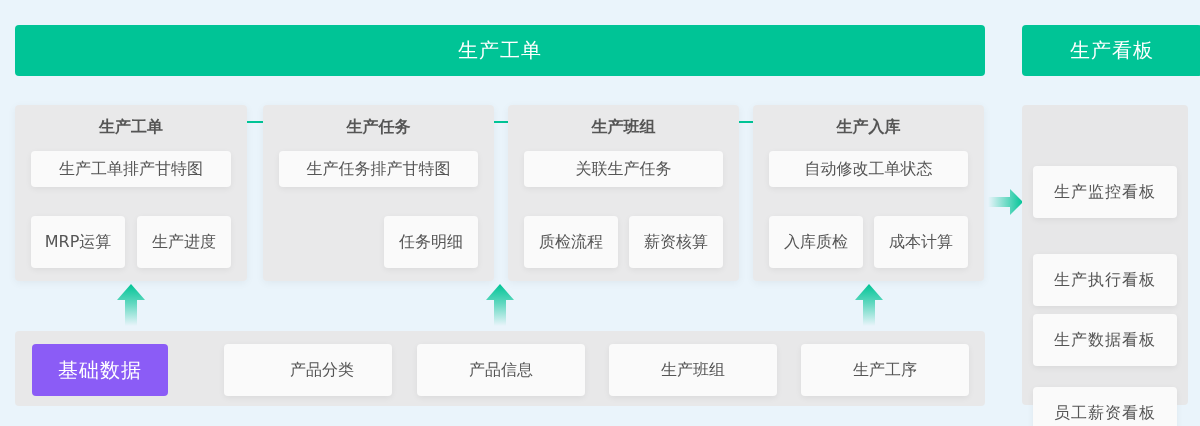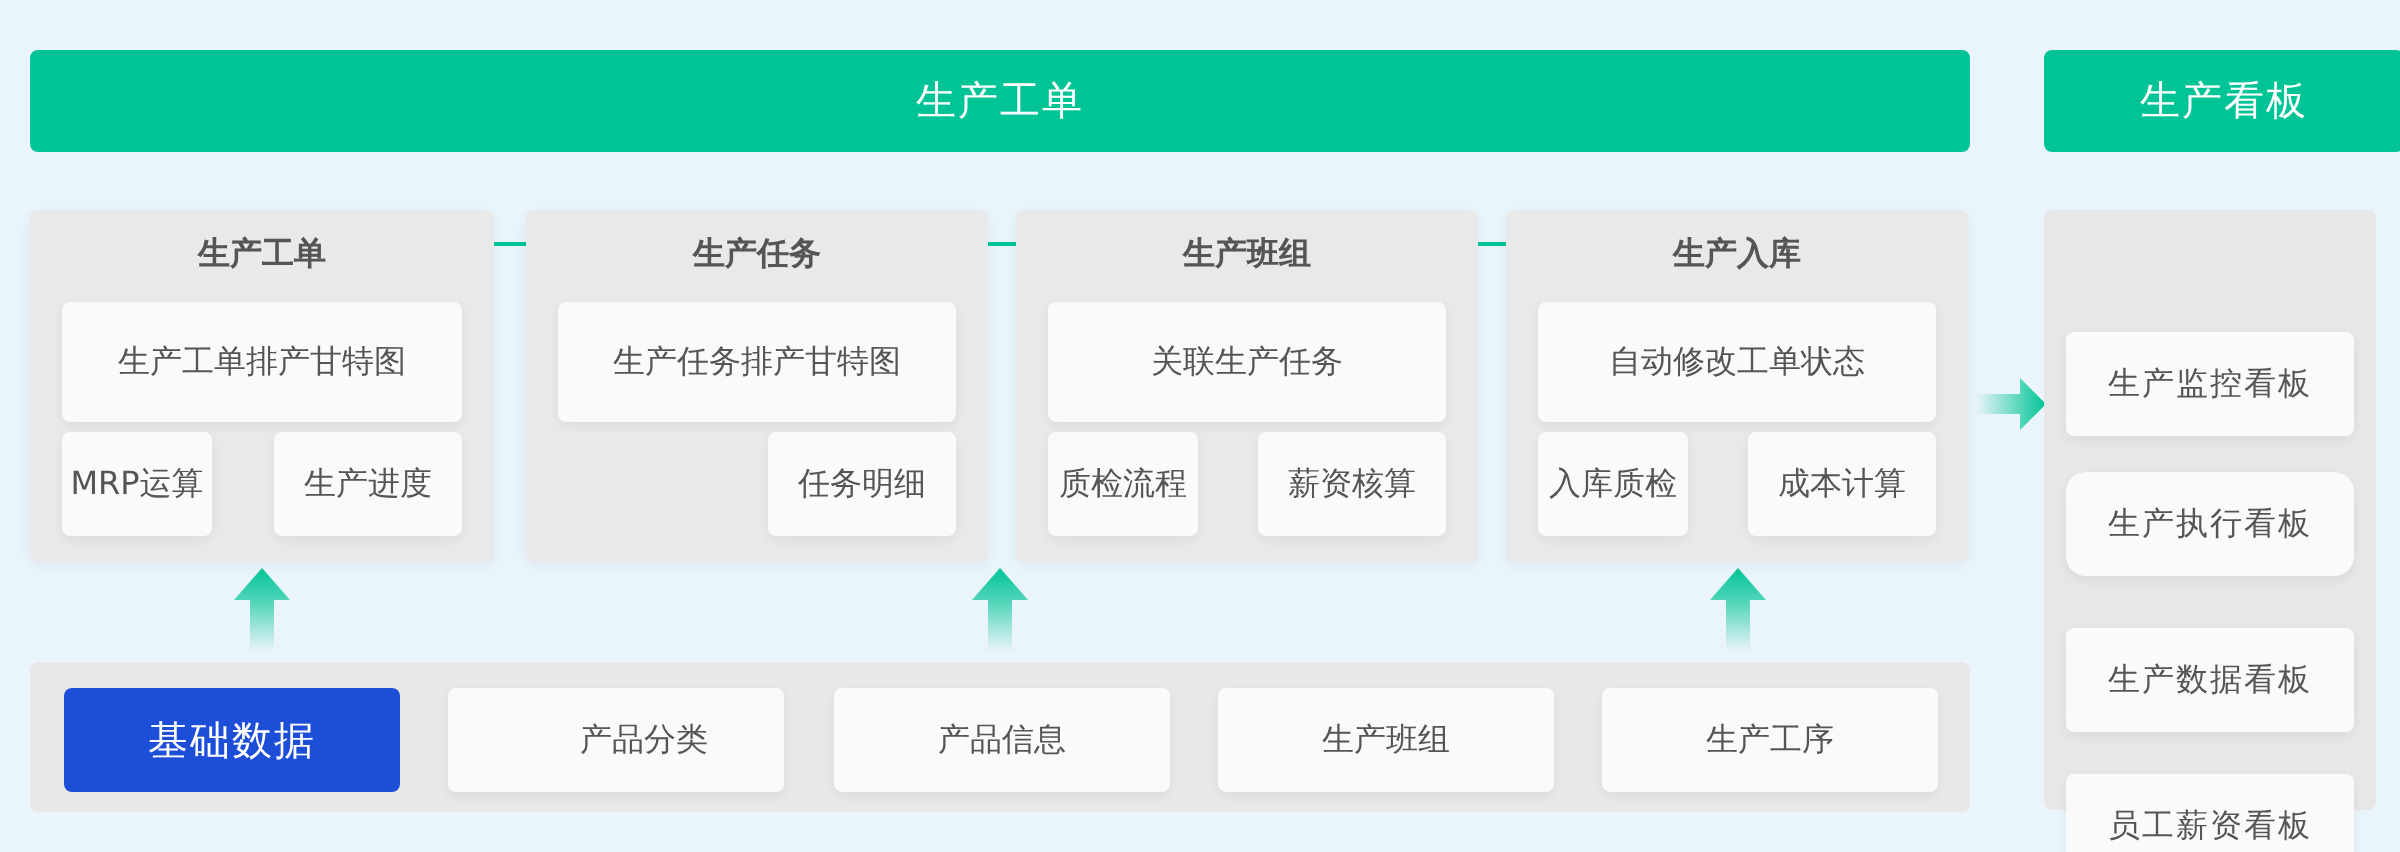--- a/index.html
+++ b/index.html
@@ -36,22 +36,22 @@
   }
   .card {
     position: absolute;
     background: #fafafa;
     border-radius: 4px;
     display: flex; align-items: center; justify-content: center;
     font-size: 16px; color: #555;
     box-shadow: 0 2px 6px rgba(0,0,0,0.06);
     white-space: nowrap;
   }
-  .card.wide { left: 16px; right: 16px; top: 46px; height: 60px; }
-  .card.half-l { left: 16px; top: 111px; height: 52px; width: 75px; }
+  .card.wide { left: 16px; right: 16px; top: 46px; height: 36px; }
+  .card.half-l { left: 16px; top: 111px; height: 52px; width: 94px; }
   .card.half-r { right: 16px; top: 111px; height: 52px; width: 94px; }
 
   .flow-arrow {
     position: absolute; top: 116px; width: 32px; height: 12px;
   }
 
   .board-panel {
     position: absolute; left: 1022px; top: 105px; width: 166px; height: 300px;
     background: #e7e7e8; border-radius: 4px;
   }
@@ -62,22 +62,22 @@
     font-size: 16px; color: #555; letter-spacing: 1px;
     box-shadow: 0 2px 6px rgba(0,0,0,0.06);
     margin-top: 44px;
   }
 
   .base-strip {
     position: absolute; left: 15px; top: 331px; width: 970px; height: 75px;
     background: #e8e8e9; border-radius: 4px;
   }
   .base-label {
-    position: absolute; left: 17px; top: 13px; width: 168px; height: 52px;
-    background: #1d4ed8; border-radius: 4px; color: #fff;
+    position: absolute; left: 17px; top: 13px; width: 136px; height: 52px;
+    background: #8b5cf6; border-radius: 4px; color: #fff;
     display: flex; align-items: center; justify-content: center;
     font-size: 20px; letter-spacing: 1px; font-family: Liberation Serif, serif;
   }
   .base-item {
     position: absolute; top: 13px; width: 168px; height: 52px;
     background: #fafafa; border-radius: 4px;
     display: flex; align-items: center; justify-content: center;
     font-size: 16px; color: #555;
     box-shadow: 0 2px 6px rgba(0,0,0,0.06);
   }
@@ -146,21 +146,21 @@
   <div class="card half-l">入库质检</div>
   <div class="card half-r">成本计算</div>
 </div>
 
 <svg class="right-arrow" viewBox="0 0 36 26">
   <polygon points="0,8 22,8 22,0 35,13 22,26 22,18 0,18" fill="url(#gradRight)"></polygon>
 </svg>
 
 <div class="board-panel">
   <div class="board-card" style="top:17px;">生产监控看板</div>
-  <div class="board-card" style="top:87px;border-radius:10px;">生产执行看板</div>
+  <div class="board-card" style="top:105px;">生产执行看板</div>
   <div class="board-card" style="top:165px;">生产数据看板</div>
   <div class="board-card" style="top:238px;">员工薪资看板</div>
 </div>
 
 <svg class="up-arrow" style="left:117px;" viewBox="0 0 28 42">
   <polygon points="14,0 28,16 20,16 20,42 8,42 8,16 0,16" fill="url(#gradUp)"></polygon>
 </svg>
 <svg class="up-arrow" style="left:486px;" viewBox="0 0 28 42">
   <polygon points="14,0 28,16 20,16 20,42 8,42 8,16 0,16" fill="url(#gradUp)"></polygon>
 </svg>

